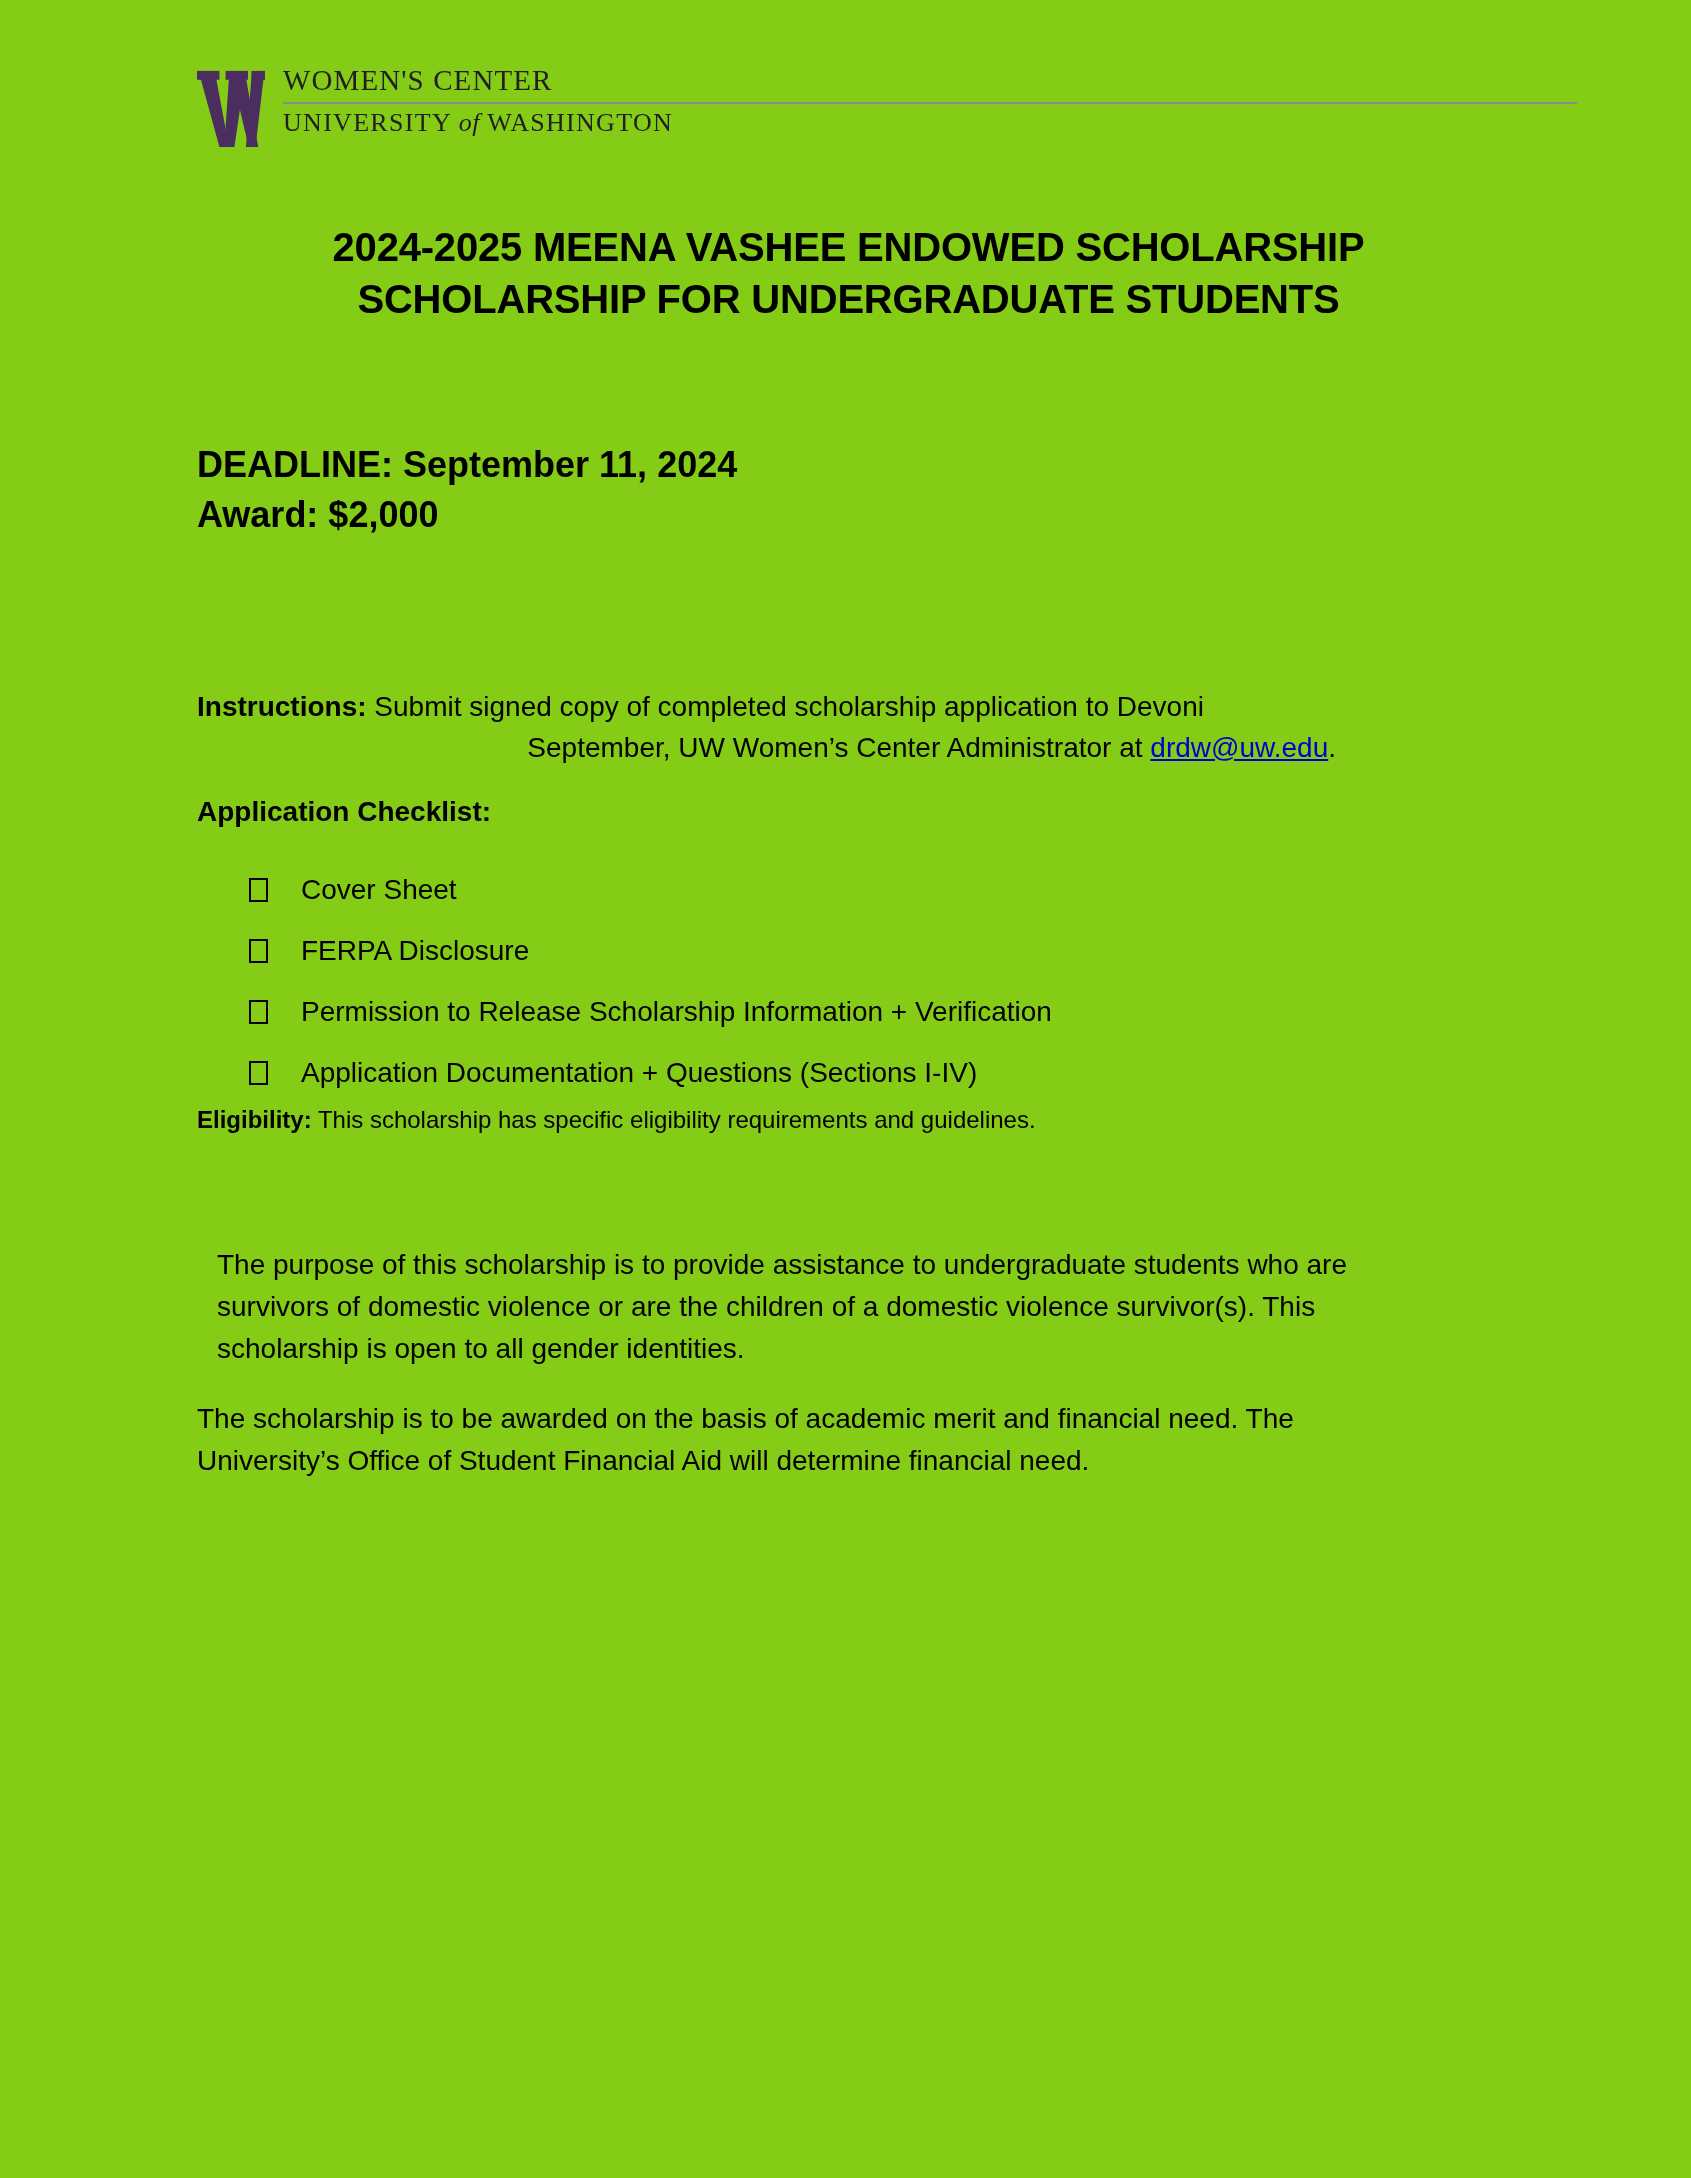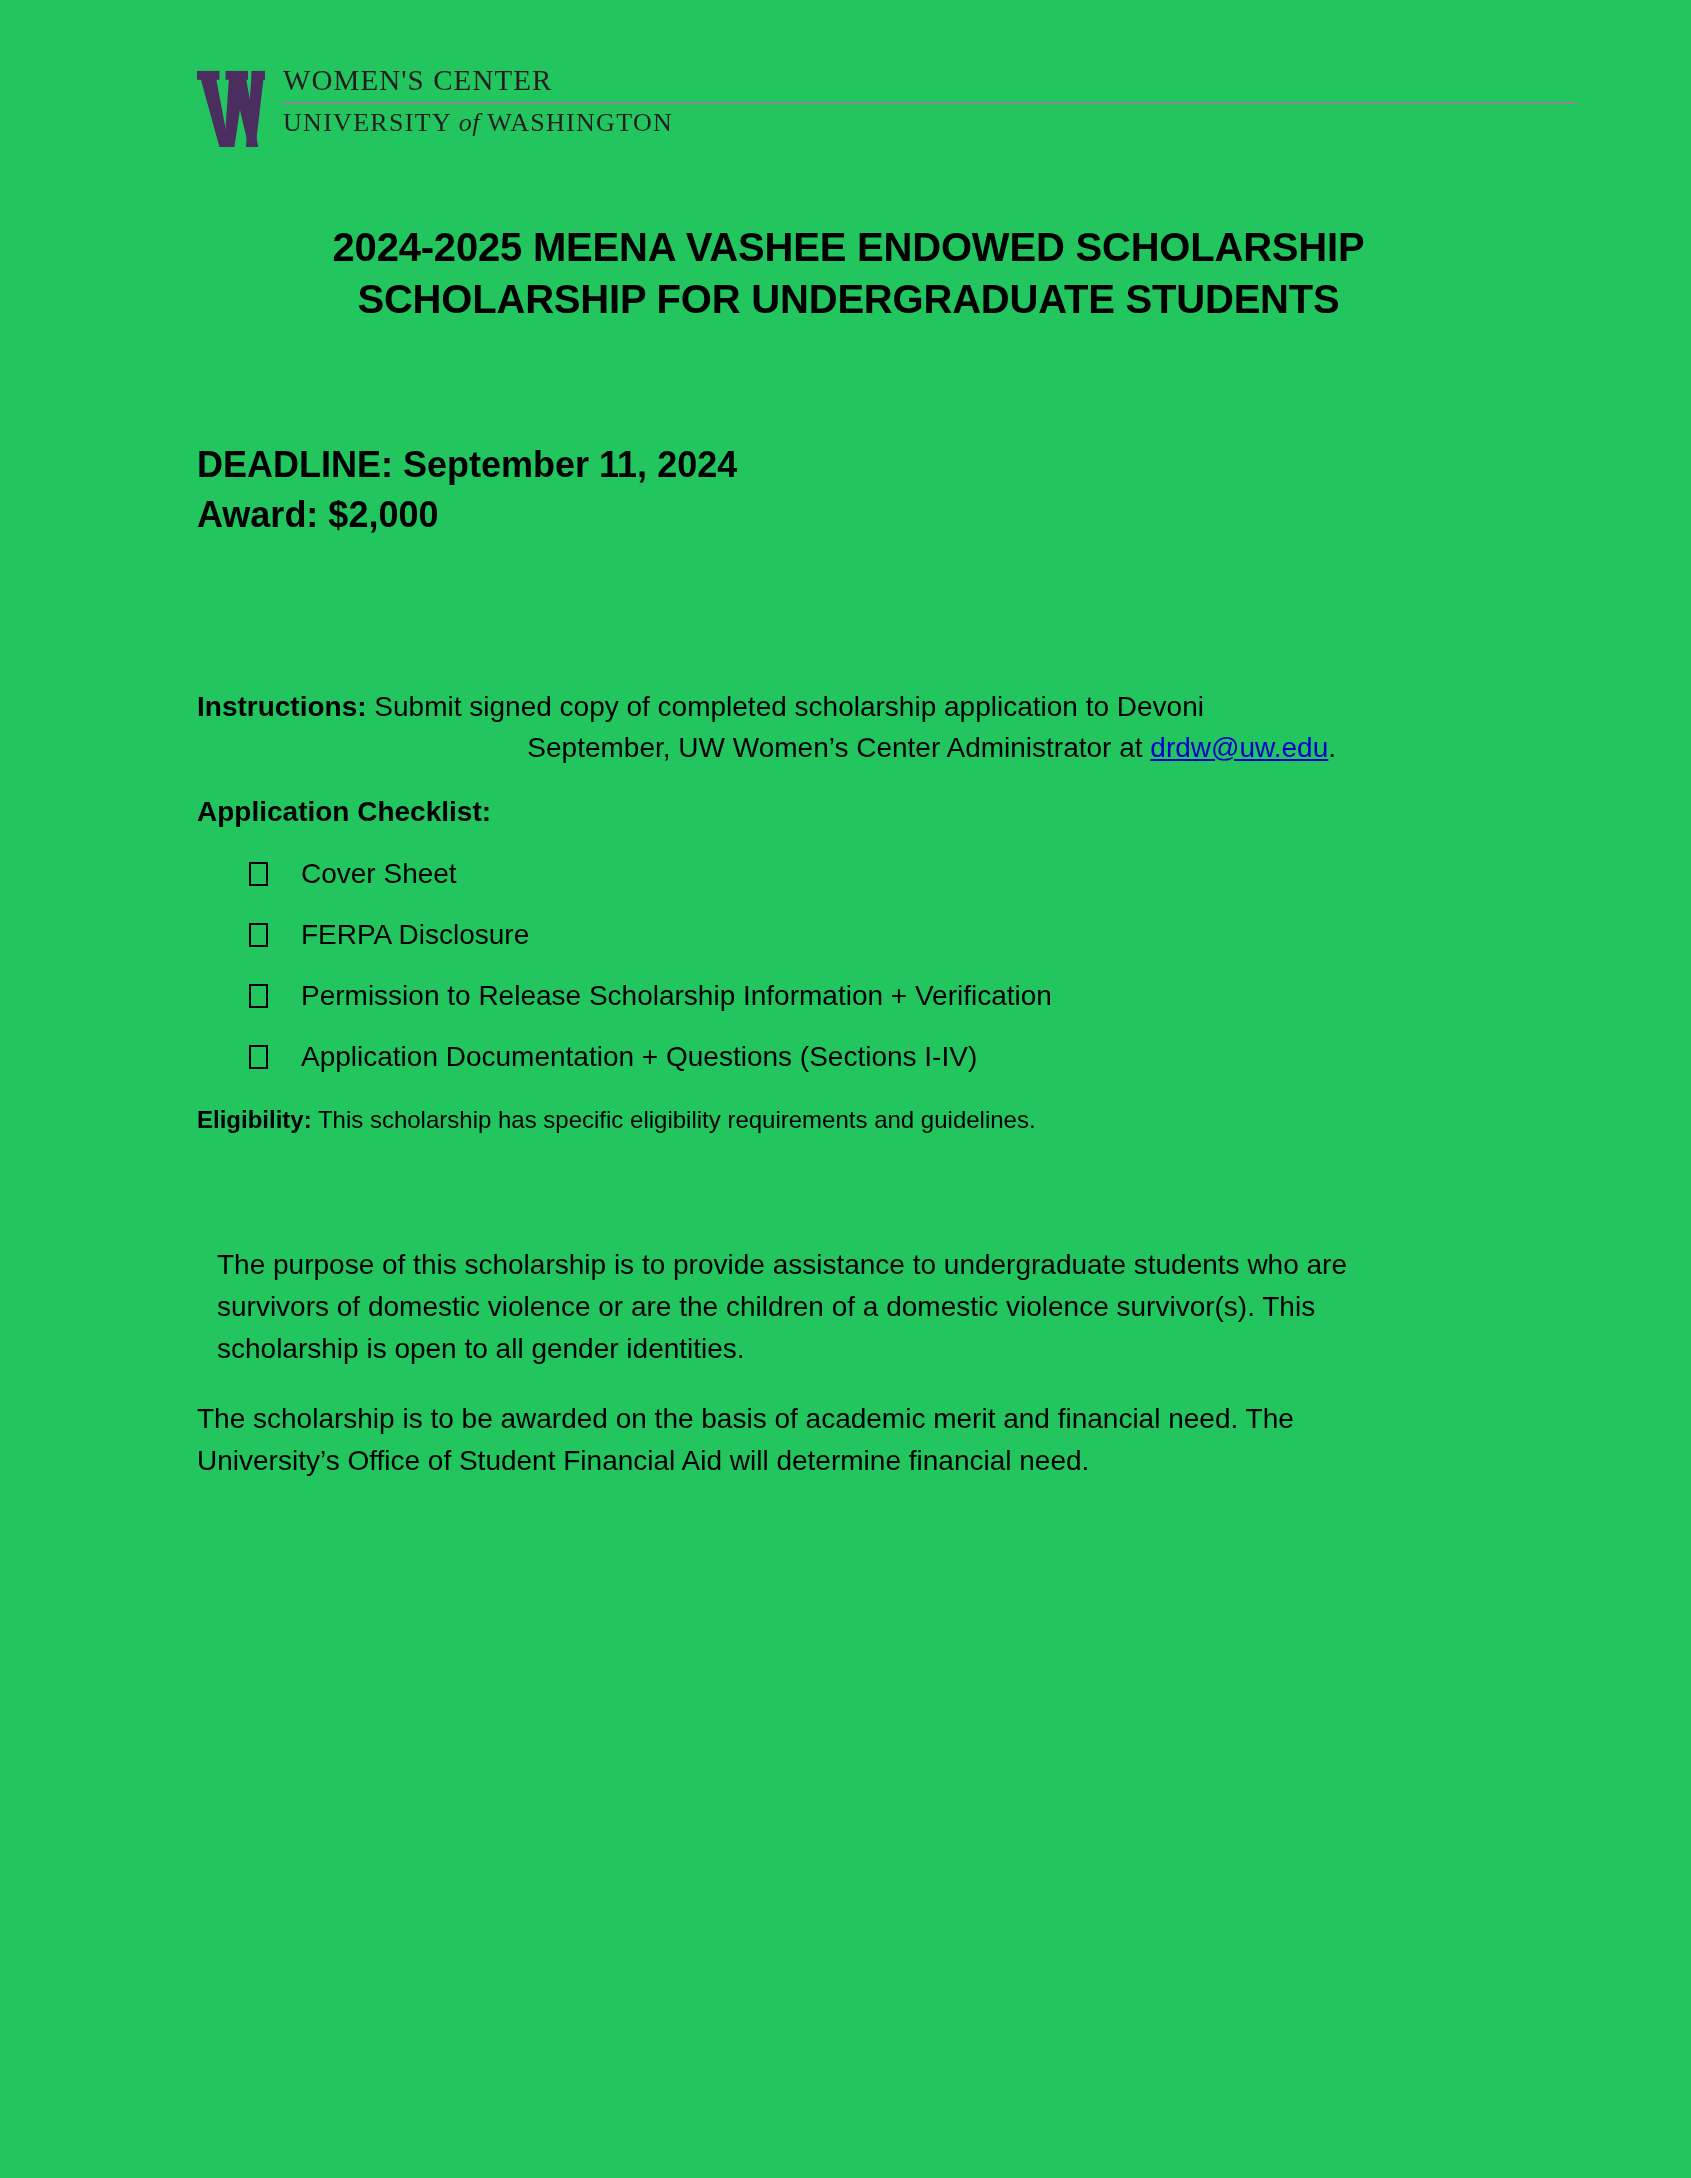--- a/index.html
+++ b/index.html
@@ -12,21 +12,21 @@
     height: 2178px;
     position: relative;
     font-family: "Liberation Sans", sans-serif;
     color: #000000;
     overflow: hidden;
   }
 
   .page {
     position: absolute;
     inset: 0;
-    background: #22c55e;
+    background: #84cc16;
     text-decoration: underline;
   }
 
   
   .logo-lockup {
     position: absolute;
     left: 197px;
     top: 62px;
     display: flex;
     align-items: flex-start;
@@ -147,21 +147,21 @@
     flex: 0 0 auto;
     width: 19px;
     height: 24px;
     border: 2.5px solid #000;
     margin-left: 52px;
     margin-right: 33px;
     position: relative;
     top: 3px;
     box-sizing: border-box;
   }
-  .cb-label { white-space: nowrap; }
+  .cb-label { white-space: nowrap; margin-top: 16px; }
 
   
   .eligibility {
     position: absolute;
     left: 197px;
     top: 1102px;
     width: 1254px;
     font-size: 24px;
     line-height: 1.46;
   }

